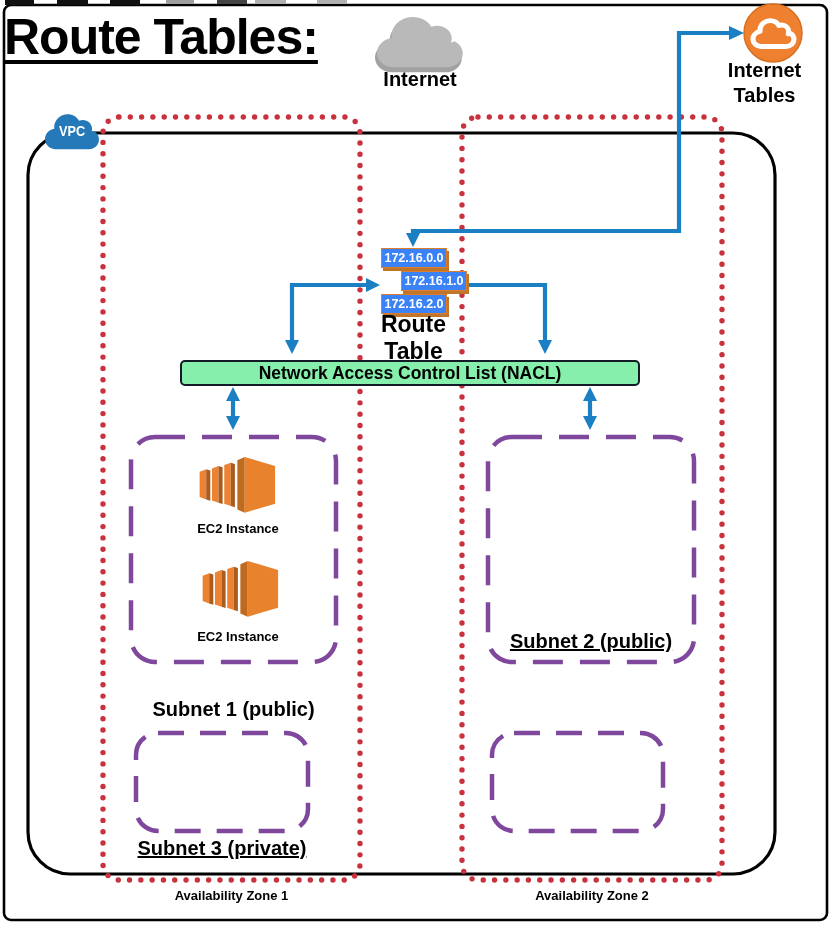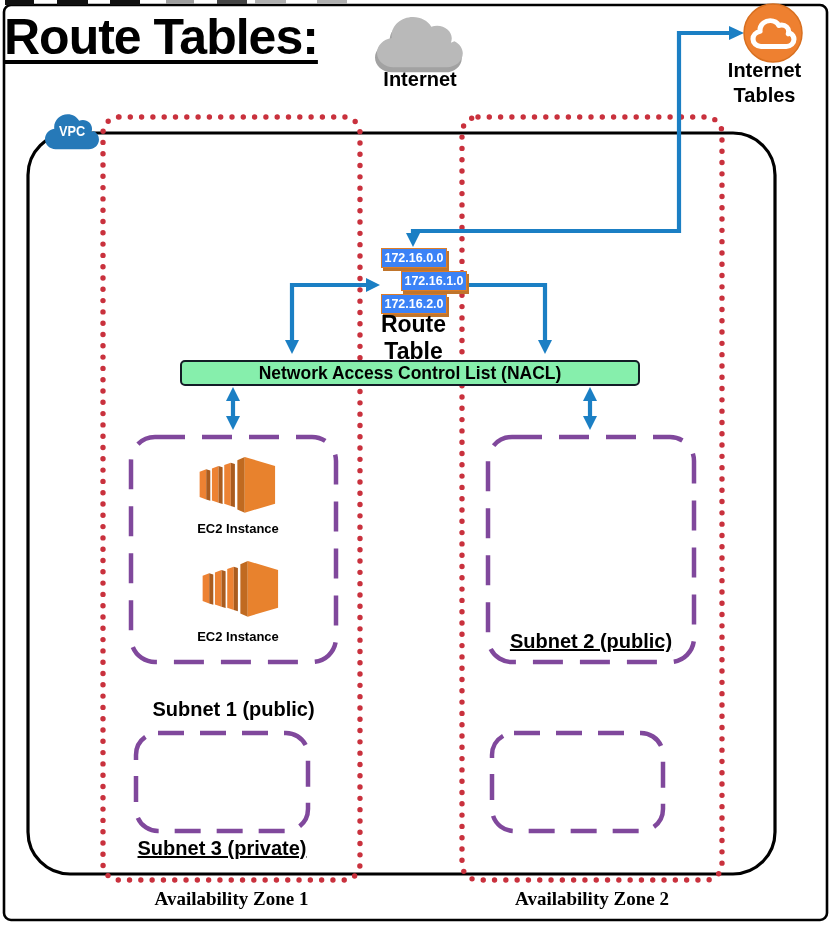--- a/index.html
+++ b/index.html
@@ -33,21 +33,21 @@
     text-align:center;line-height:22px;
   }
   
   .sub-lbl{font-size:20px;}
   #subnet1-label{left:131px;top:665px;width:205px;margin-top:32px;}
   #subnet2-label{left:488px;top:629px;width:206px;text-decoration:underline;}
   #subnet3-label{left:131px;top:836px;width:182px;text-decoration:underline;}
   #subnet4-label{left:487px;top:836px;width:182px;}
   .ec2-lbl{left:172px;width:132px;font-size:13px;}
   #ec2-label-1{top:521px;} #ec2-label-2{top:629px;}
-  .az-lbl{font-size:19px;font-family:Liberation Serif, serif;}
+  .az-lbl{font-size:13px;}
   #az1-label{left:103px;top:888px;width:257px;}
   #az2-label{left:462px;top:888px;width:260px;}
   #vpc-badge-label{
     left:47px;top:122px;width:50px;font-size:15px;color:#fff;
     letter-spacing:0px;transform:scaleX(.85);
   }
   svg{position:absolute;left:0;top:0;}
 </style>
 </head>
 <body>

